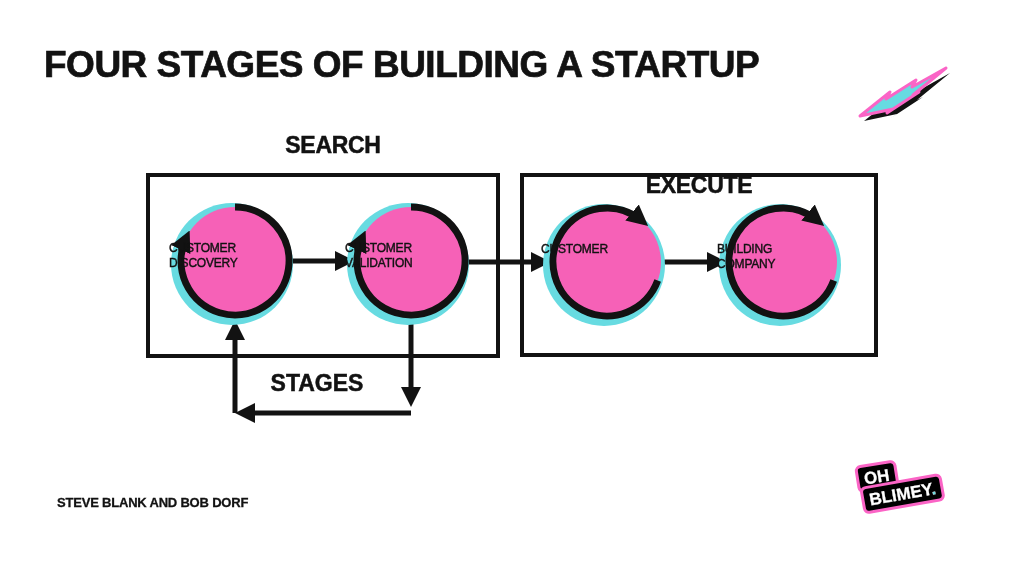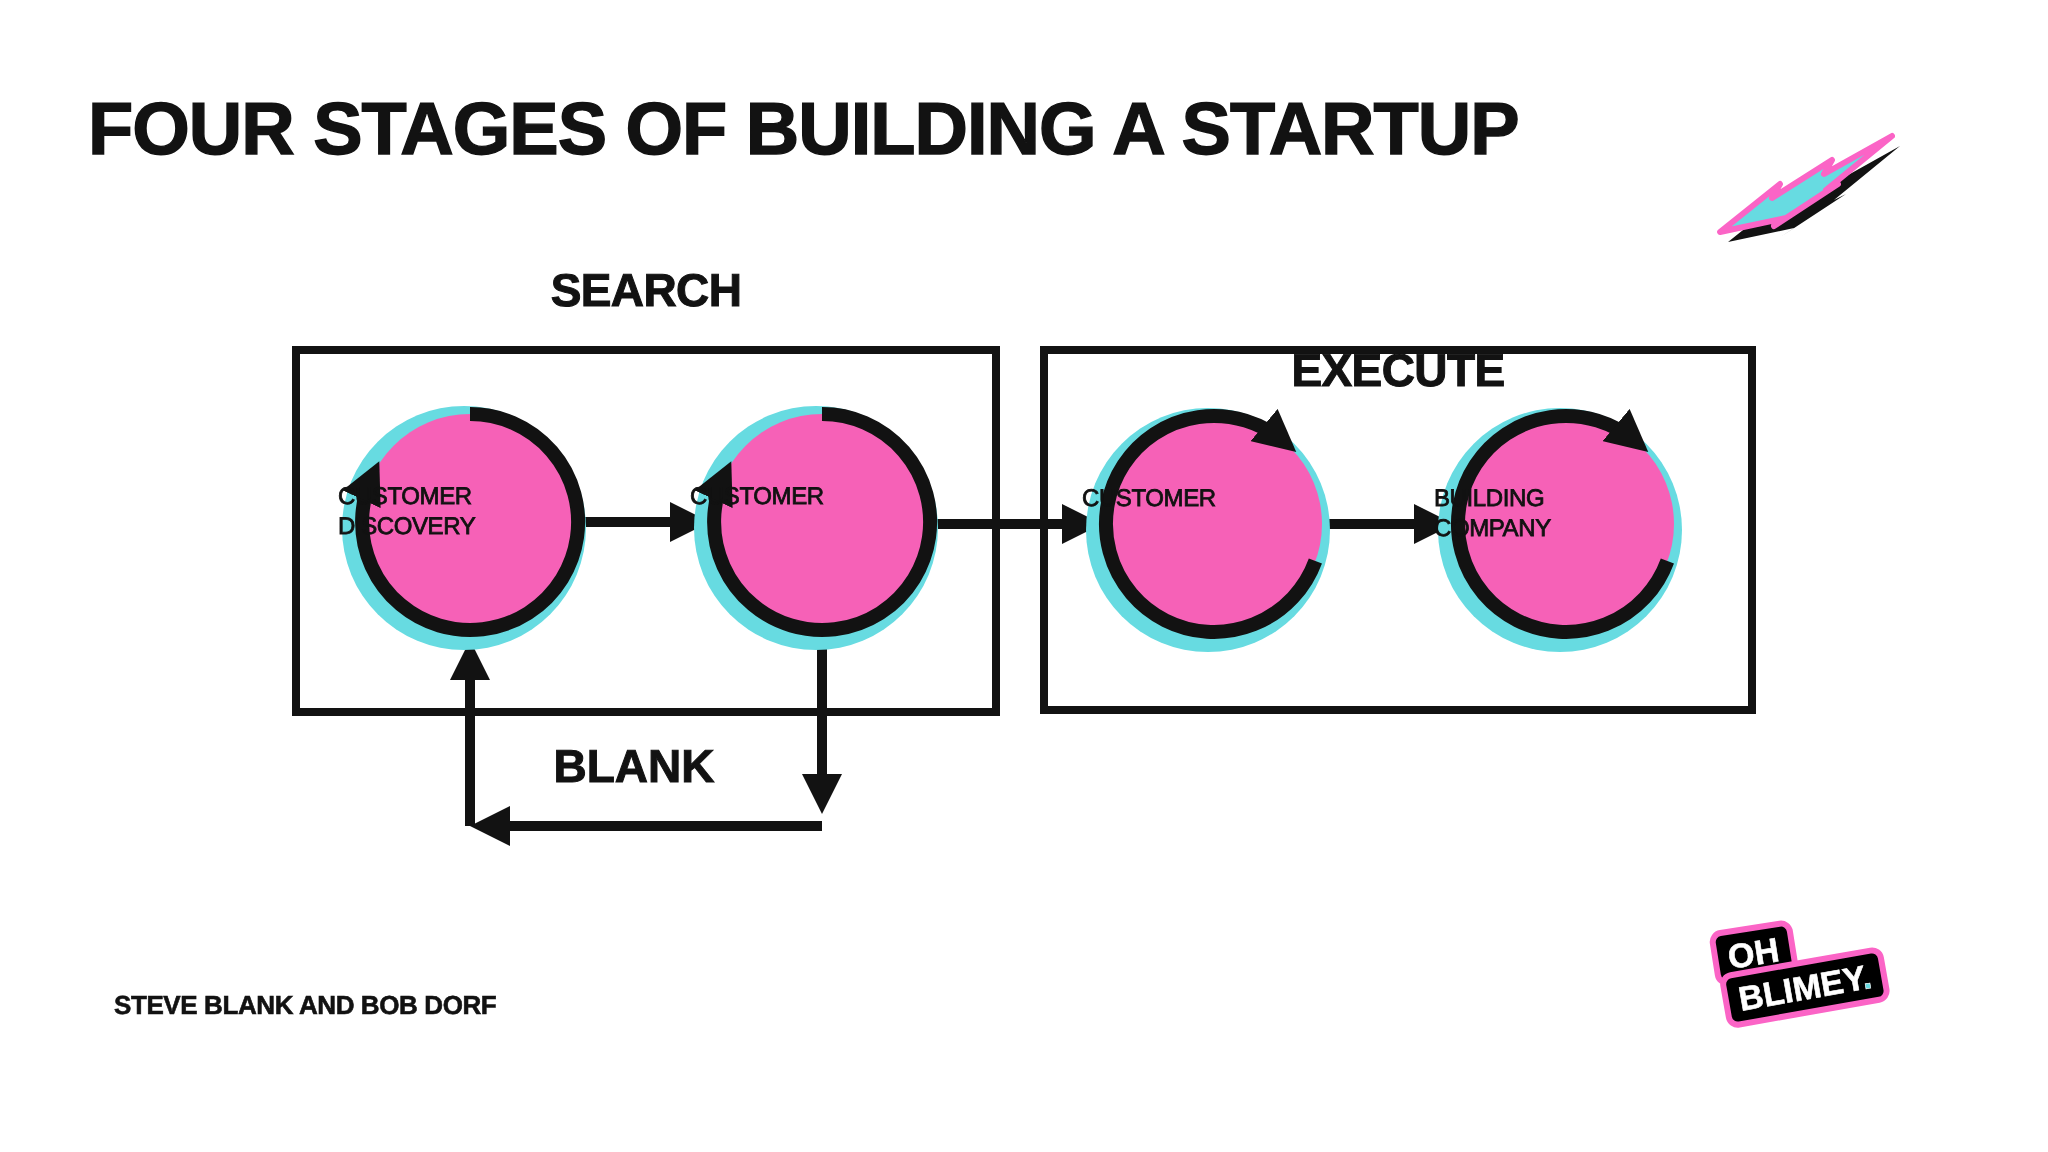--- a/index.html
+++ b/index.html
@@ -13,21 +13,21 @@
     left:44px;top:44px;width:780px;
     font-size:37px;font-weight:900;letter-spacing:-0.5px;
     -webkit-text-stroke:0.7px currentColor;
     white-space:nowrap;
   }
   .group-label{
     width:200px;text-align:center;top:132px;
     font-size:23px;font-weight:900;letter-spacing:-0.3px;
     -webkit-text-stroke:0.5px currentColor;
   }
-  .group-label.search{left:223px;}
+  .group-label.search{left:233px;}
   .group-label.execute{left:599px;margin-top:40px;}
   .stage-label{
     width:132px;text-align:left;
     font-size:12px;font-weight:400;line-height:1.22;letter-spacing:-0.2px;
     -webkit-text-stroke:0.4px currentColor;
   }
   .pivot-label{
     left:247px;top:370px;width:140px;text-align:center;
     font-size:23px;font-weight:900;
     -webkit-text-stroke:0.5px currentColor;
@@ -117,29 +117,30 @@
 
 <div class="group-label search abs">SEARCH</div>
 <div class="group-label execute abs">EXECUTE</div>
 
 <div class="stage-label abs" style="left:169px;top:241px;">
   <div>CUSTOMER</div>
   <div>DISCOVERY</div>
 </div>
 <div class="stage-label abs" style="left:345px;top:241px;">
   <div>CUSTOMER</div>
+  <div>VALIDATION</div>
 </div>
 <div class="stage-label abs" style="left:541px;top:242px;">
   <div>CUSTOMER</div>
 </div>
 <div class="stage-label abs" style="left:717px;top:242px;">
   <div>BUILDING</div>
   <div>COMPANY</div>
 </div>
 
-<div class="pivot-label abs">BLANK</div>
+<div class="pivot-label abs">STAGES</div>
 
 <div class="attribution abs">STEVE BLANK AND BOB DORF</div>
 
 <div class="logo abs">
   <span class="logo-row logo-row-1">OH</span>
   <span class="logo-row logo-row-2"><span>BLIMEY</span><span class="logo-period">.</span></span>
 </div>
 
 </body></html>

